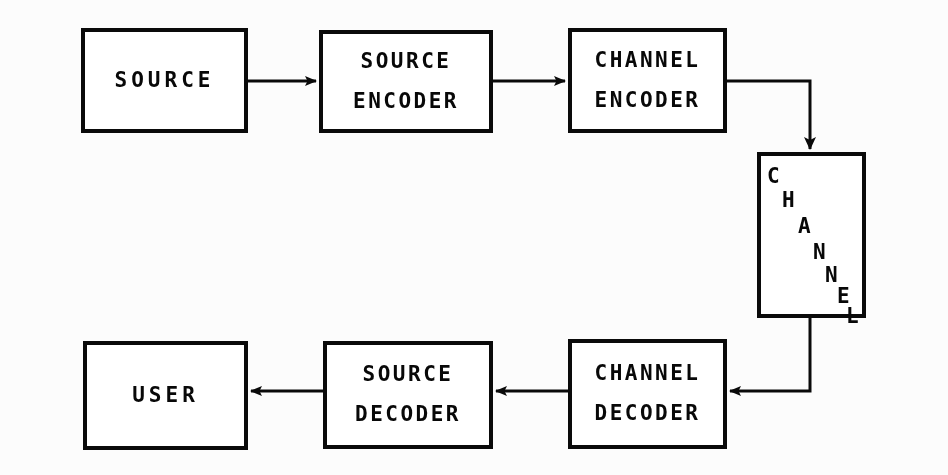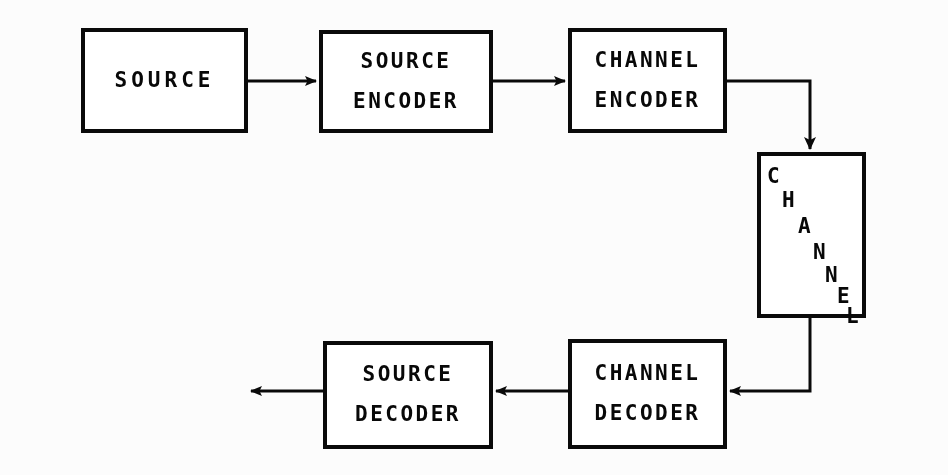--- a/index.html
+++ b/index.html
@@ -95,14 +95,17 @@
   <div class="node" id="node-channel-decoder" style="left:568px;top:339px;width:159px;height:110px;">
     <div class="line">CHANNEL</div>
     <div class="line">DECODER</div>
   </div>
 
   <div class="node" id="node-source-decoder" style="left:323px;top:341px;width:170px;height:108px;">
     <div class="line">SOURCE</div>
     <div class="line">DECODER</div>
   </div>
 
+  <div class="node single" id="node-user" style="left:83px;top:341px;width:165px;height:109px;">
+    <div class="line">USER</div>
+  </div>
 
 </div>
 
 </body></html>

